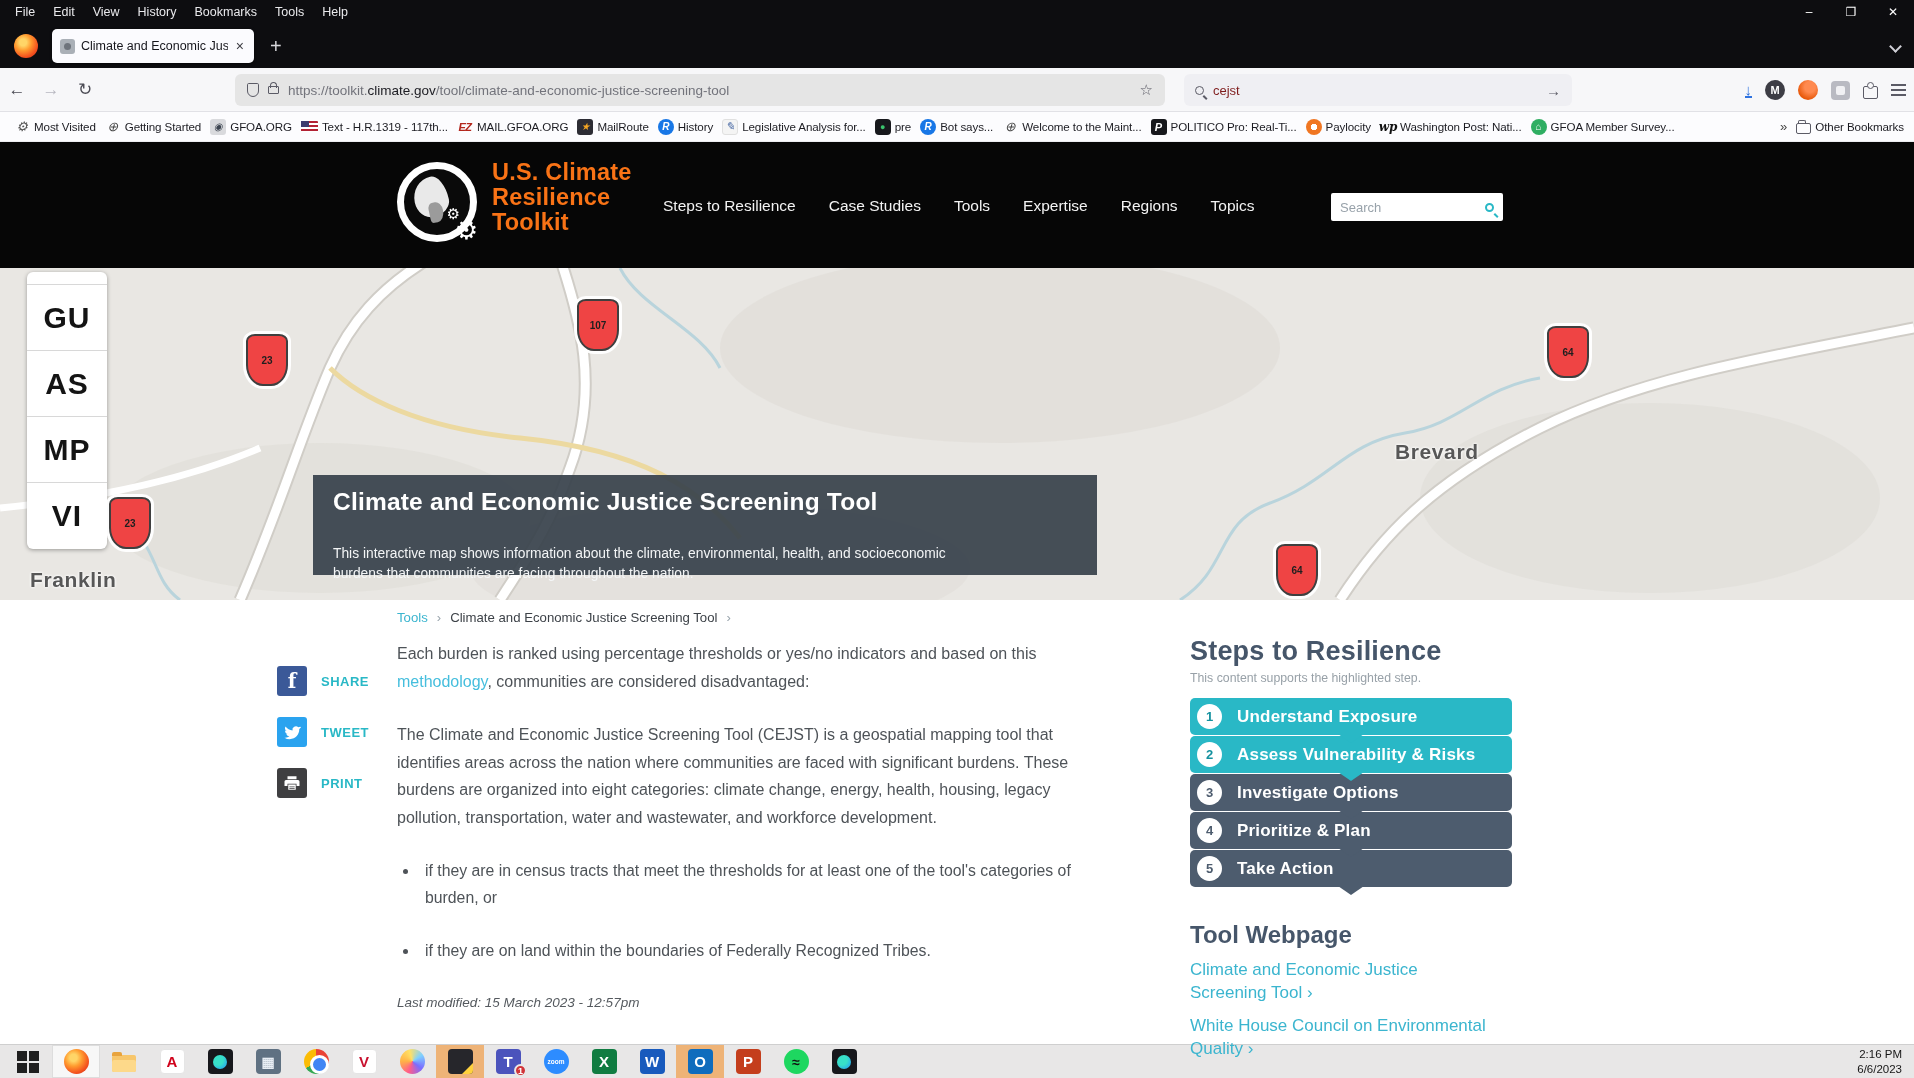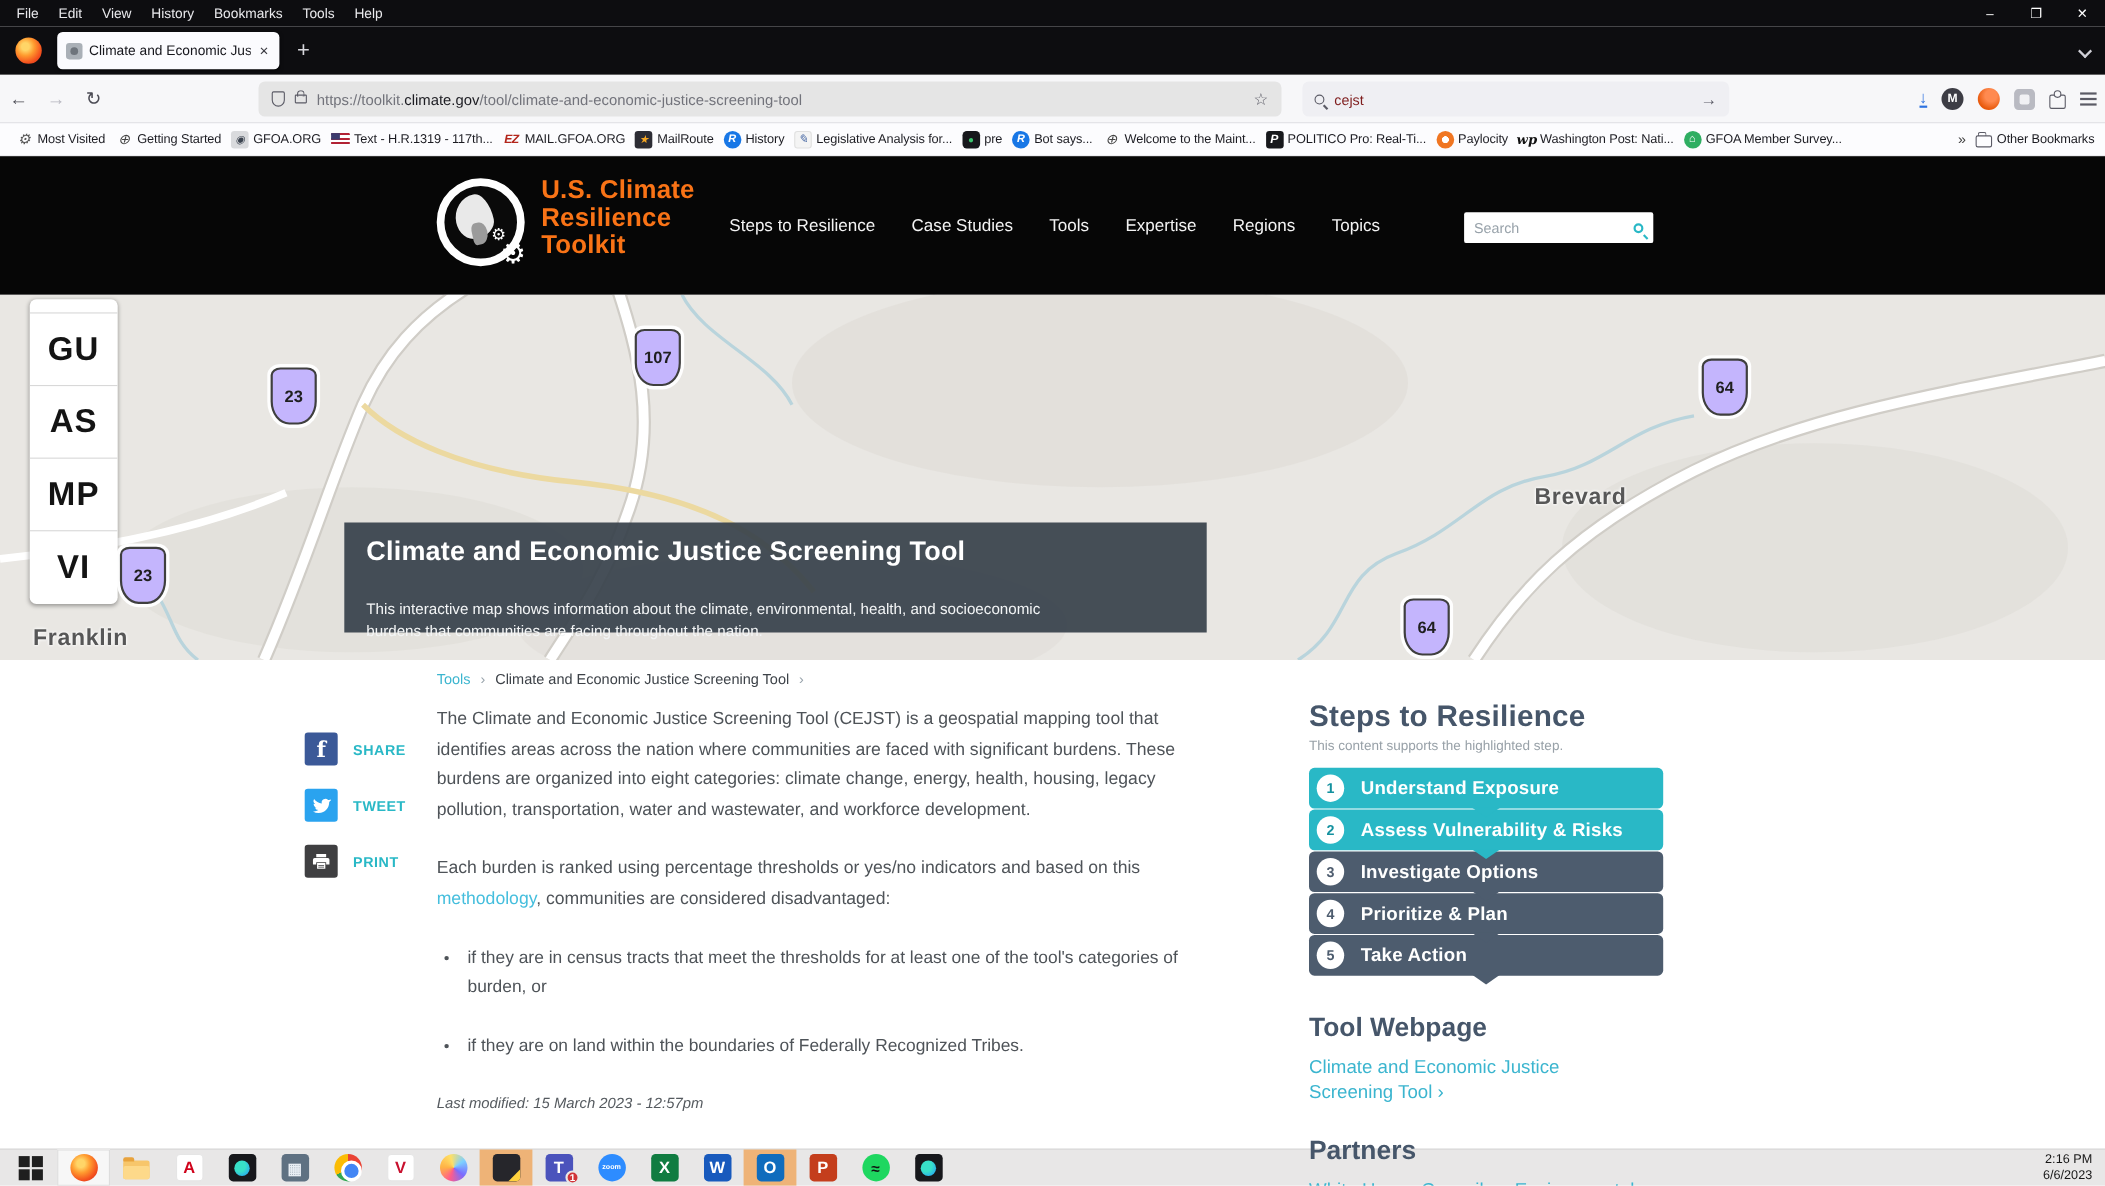--- a/index.html
+++ b/index.html
@@ -101,23 +101,23 @@
 
   
   .hero { height:332px; background:#e9e7e3; position:relative; overflow:hidden; }
   .hero svg.map { position:absolute; inset:0; }
   .terr-stack { position:absolute; left:27px; top:4px; width:80px; background:#fff; border-radius:6px;
     box-shadow:0 1px 4px rgba(0,0,0,.35); overflow:hidden; }
   .terr-stub { height:13px; border-bottom:1px solid #d8d8d8; }
   .terr-btn { height:66px; display:flex; align-items:center; justify-content:center; font-size:30px; font-weight:800;
     color:#141414; border-bottom:1px solid #d8d8d8; letter-spacing:1px; }
   .terr-btn:last-child { border-bottom:none; }
-  .shield { position:absolute; width:42px; height:52px; background:#c4b5fd; border:2.5px solid #3f3f3f;
+  .shield { position:absolute; width:42px; height:52px; background:#ef4444; border:2.5px solid #3f3f3f;
     border-radius:9px 9px 17px 17px / 7px 7px 21px 21px; box-shadow:0 0 0 3px rgba(255,255,255,.95);
-    display:flex; align-items:center; justify-content:center; font-size:15px; font-weight:700; color:#1f1f1f;
+    display:flex; align-items:center; justify-content:center; font-size:10px; font-weight:700; color:#1f1f1f;
     transform:translate(-50%,-50%); }
   .map-label { position:absolute; color:#575757; font-weight:600; letter-spacing:0.6px; text-shadow:0 0 3px #fff, 0 0 3px #fff; }
   .map-label.big { font-size:21px; }
   .hero-overlay { position:absolute; left:313px; top:207px; width:784px; height:100px; background:rgba(56,66,75,0.93);
     padding:13px 20px; }
   .hero-title { color:#fff; font-size:24.5px; font-weight:600; margin:0 0 9px 0; letter-spacing:0.2px; }
   .hero-desc { color:#f3f5f6; font-size:13.8px; line-height:1.48; max-width:650px;margin-top:28px; }
 
   
   .content { height:444px; background:#fff; position:relative; }
@@ -419,22 +419,22 @@
               <path d="M4 8h16a2 2 0 0 1 2 2v6h-4v-3H6v3H2v-6a2 2 0 0 1 2-2z"></path>
               <path d="M7 14h10v7H7z"></path>
               <path d="M8.5 16.5h7v1h-7zm0 2h7v1h-7z" fill="#3f3f41"></path>
             </svg>
         </span>
         <span class="share-label">PRINT</span>
       </div>
     </div>
 
     <div class="article">
+      <p><span>Each burden is ranked using percentage thresholds or yes/no indicators and based on this </span><a class="methodology-link">methodology</a><span>, communities are considered disadvantaged:</span></p>
       <p>The Climate and Economic Justice Screening Tool (CEJST) is a geospatial mapping tool that identifies areas across the nation where communities are faced with significant burdens. These burdens are organized into eight categories: climate change, energy, health, housing, legacy pollution, transportation, water and wastewater, and workforce development.</p>
-      <p><span>Each burden is ranked using percentage thresholds or yes/no indicators and based on this </span><a class="methodology-link">methodology</a><span>, communities are considered disadvantaged:</span></p>
       <ul>
         <li>if they are in census tracts that meet the thresholds for at least one of the tool's categories of burden, or</li>
         <li>if they are on land within the boundaries of Federally Recognized Tribes.</li>
       </ul>
       <div class="lastmod">Last modified: 15 March 2023 - 12:57pm</div>
     </div>
 
     <div class="sidebar">
       <h2 class="steps-title">Steps to Resilience</h2>
       <div class="steps-sub">This content supports the highlighted step.</div>
@@ -455,21 +455,20 @@
           <span class="step-num">4</span>
           <span class="step-label">Prioritize &amp; Plan</span>
         </div>
         <div class="step slate">
           <span class="step-num">5</span>
           <span class="step-label">Take Action</span>
         </div>
       </div>
       <h2 class="side-h2">Tool Webpage</h2>
       <a class="side-link">Climate and Economic Justice Screening Tool ›</a>
-      <h2 class="side-h2 partners">Partners</h2>
       <a class="side-link">White House Council on Environmental Quality ›</a>
     </div>
   </div>
 
   <div class="taskbar">
     <div class="slot">
         <span class="tb-start">
           <i></i>
           <i></i>
           <i></i>

